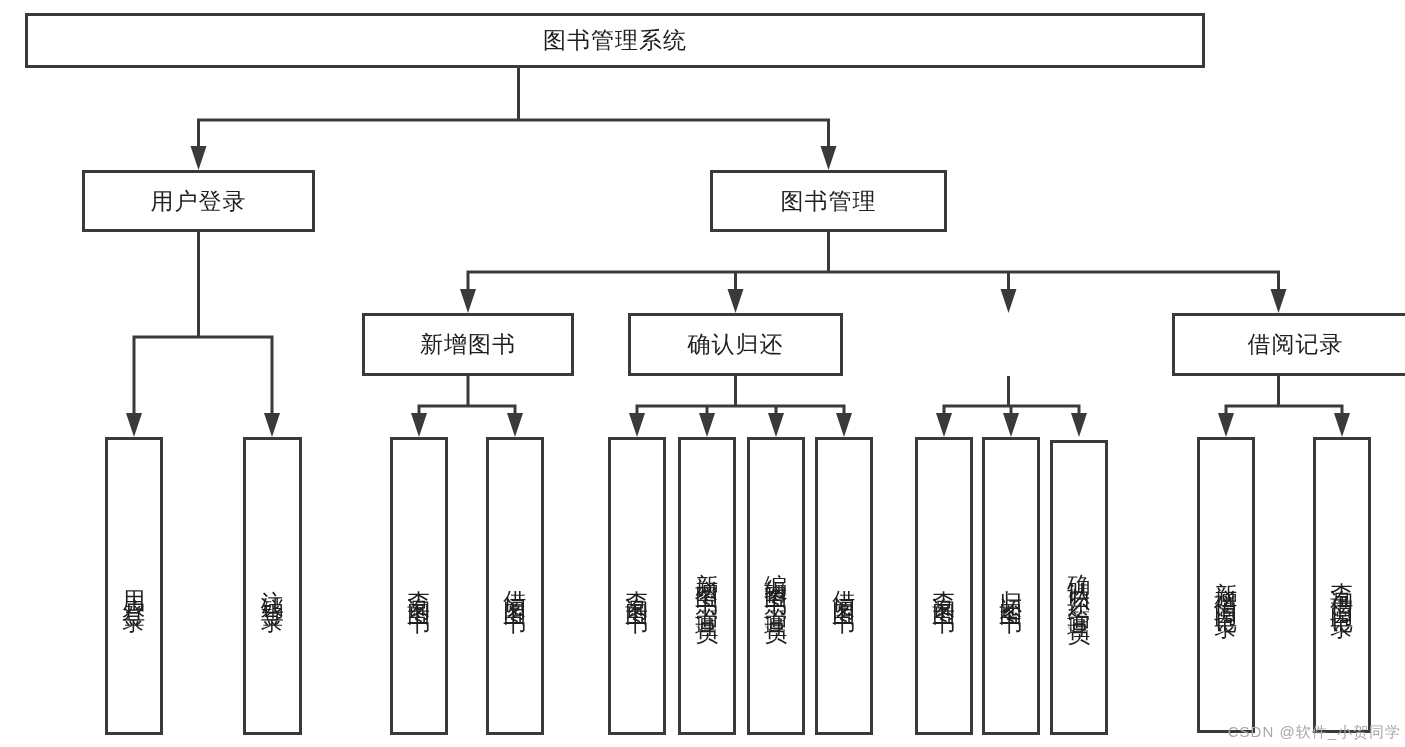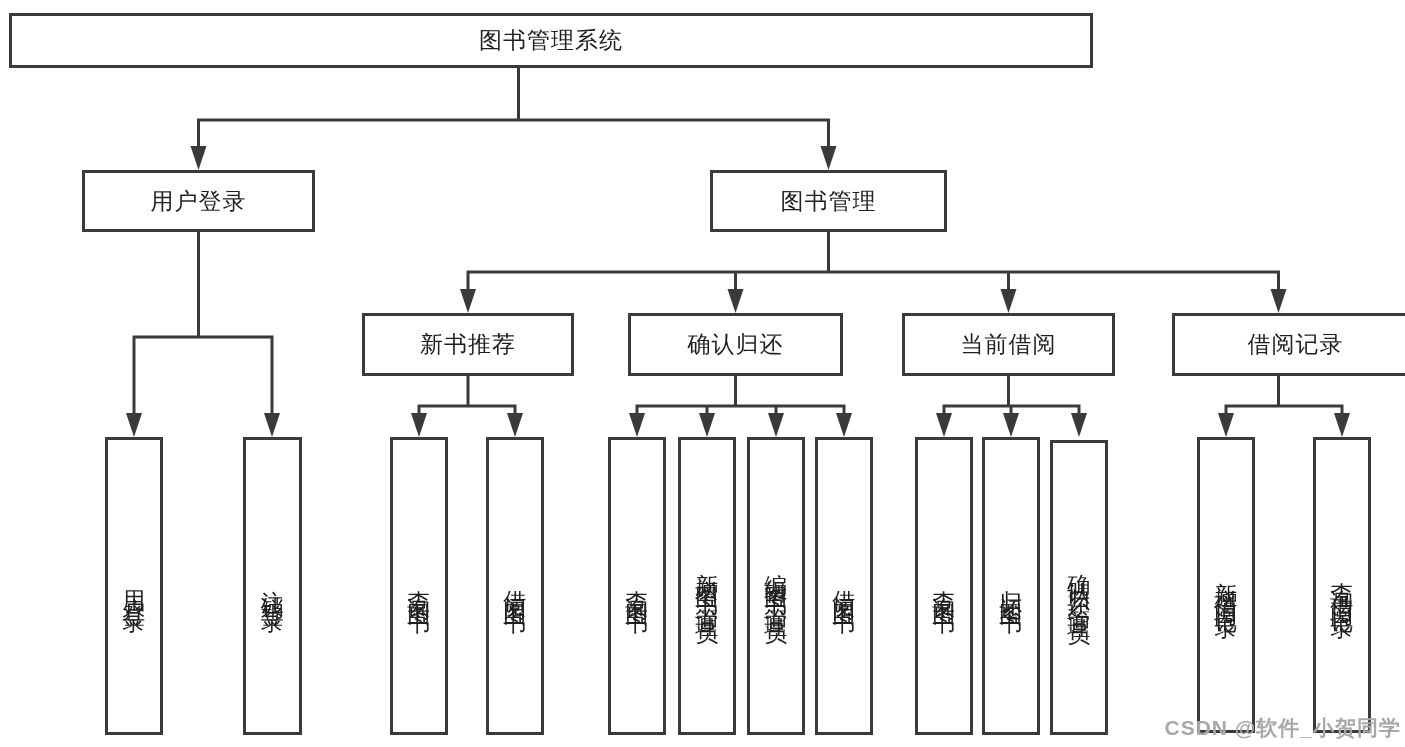--- a/index.html
+++ b/index.html
@@ -18,21 +18,21 @@
     border:3px solid var(--line,#3a3a3a); box-sizing:border-box;
     display:flex; align-items:center; justify-content:center;
   }
   .node .hlabel { font-size:23px; letter-spacing:1px; white-space:nowrap; }
   .leaf .vtext {
     writing-mode:vertical-lr; text-orientation:mixed;
     font-size:23px; line-height:1.15; letter-spacing:7px; white-space:nowrap;
   }
   .watermark {
     position:absolute; right:4px; bottom:5px; z-index:6;
-    font-size:21px; color:var(--wm,#a8a8a8); letter-spacing:1px; white-space:nowrap;font-weight:bold;
+    font-size:15px; color:var(--wm,#a8a8a8); letter-spacing:1px; white-space:nowrap;
   }
 </style>
 </head>
 <body>
 
 <div class="stage">
 
   <svg class="connectors" viewBox="0 0 1405 747" aria-hidden="true">
 
     <path d="M518.5 68 V120 M198.5 120 H828.5 M198.5 118.5 V150 M828.5 118.5 V150"></path>
@@ -62,39 +62,36 @@
     <path d="M1008.5 376 V406 M944 406 H1079 M944 404.5 V417 M1011 404.5 V417 M1079 404.5 V417"></path>
     <polygon points="936,413 952,413 944,437"></polygon>
     <polygon points="1003,413 1019,413 1011,437"></polygon>
     <polygon points="1071,413 1087,413 1079,437"></polygon>
 
     <path d="M1278.5 376 V406 M1226 406 H1342 M1226 404.5 V417 M1342 404.5 V417"></path>
     <polygon points="1218,413 1234,413 1226,437"></polygon>
     <polygon points="1334,413 1350,413 1342,437"></polygon>
   </svg>
 
-  <div class="node" style="left:9px;top:13px;width:1084px;height:55px">
+  <div class="node" style="left:25px;top:13px;width:1180px;height:55px">
     <span class="hlabel">图书管理系统</span>
   </div>
 
   <div class="node" style="left:82px;top:170px;width:233px;height:62px">
     <span class="hlabel">用户登录</span>
   </div>
   <div class="node" style="left:710px;top:170px;width:237px;height:62px">
     <span class="hlabel">图书管理</span>
   </div>
 
   <div class="node" style="left:362px;top:313px;width:212px;height:63px">
-    <span class="hlabel">新书推荐</span>
+    <span class="hlabel">新增图书</span>
   </div>
   <div class="node" style="left:628px;top:313px;width:215px;height:63px">
     <span class="hlabel">确认归还</span>
-  </div>
-  <div class="node" style="left:902px;top:313px;width:213px;height:63px">
-    <span class="hlabel">当前借阅</span>
   </div>
   <div class="node" style="left:1172px;top:313px;width:247px;height:63px">
     <span class="hlabel">借阅记录</span>
   </div>
 
   <div class="node leaf" style="left:105px;top:437px;width:58px;height:298px">
     <span class="vtext">用户登录</span>
   </div>
   <div class="node leaf" style="left:243px;top:437px;width:59px;height:298px">
     <span class="vtext">注销登录</span>

